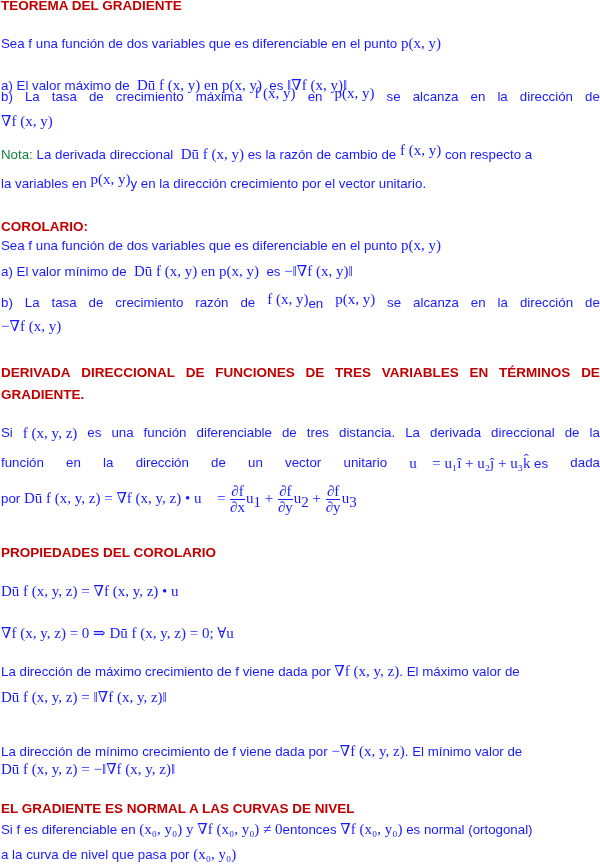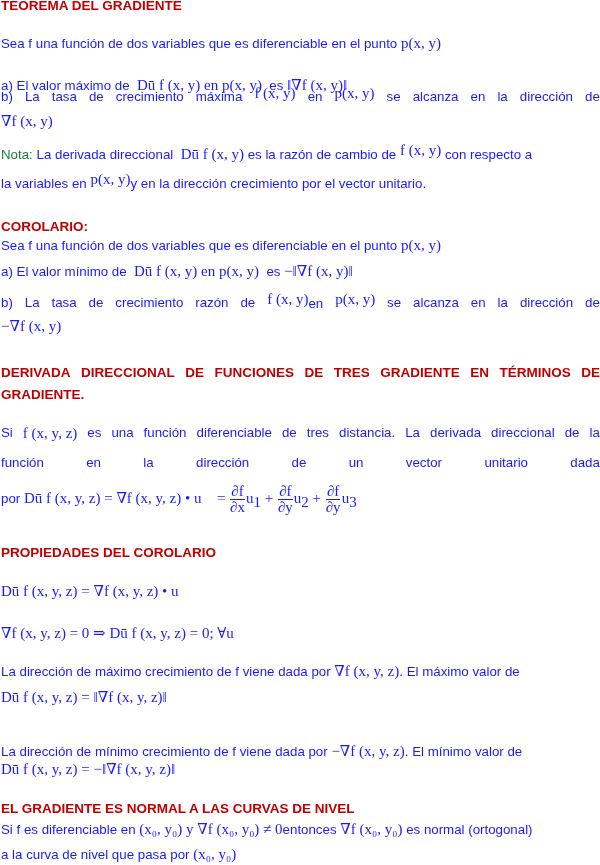--- a/index.html
+++ b/index.html
@@ -102,21 +102,21 @@
   <span class="m">−∇f (x, y)</span>
 </div>
 
 <div class="line justify h" style="top:364px">
   <span>DERIVADA</span>
   <span>DIRECCIONAL</span>
   <span>DE</span>
   <span>FUNCIONES</span>
   <span>DE</span>
   <span>TRES</span>
-  <span>GRADIENTE</span>
+  <span>VARIABLES</span>
   <span>EN</span>
   <span>TÉRMINOS</span>
   <span>DE</span>
 </div>
 <div class="line h" style="top:386px">GRADIENTE.</div>
 
 <div class="line justify" style="top:424px">
   <span>Si</span>
   <span class="m">f (x, y, z)</span>
   <span>es</span>
@@ -135,20 +135,21 @@
 
 <div class="line justify" style="top:454px">
   <span>función</span>
   <span>en</span>
   <span>la</span>
   <span>dirección</span>
   <span>de</span>
   <span>un</span>
   <span>vector</span>
   <span>unitario</span>
+  <span><span class="m">u⃗ = u₁î + u₂ĵ + u₃k̂</span>&nbsp;<span>es</span></span>
   <span>dada</span>
 </div>
 
 <div class="line" style="top:482px; line-height:32px">
   <span>por</span>
   <span class="m">Dū f (x, y, z) = ∇f (x, y, z) • u⃗ =</span>
   <span class="frac m">
       <span class="num">∂f</span>
       <span>∂x</span>
     </span><span class="m">u</span><sub class="mu">1</sub>

